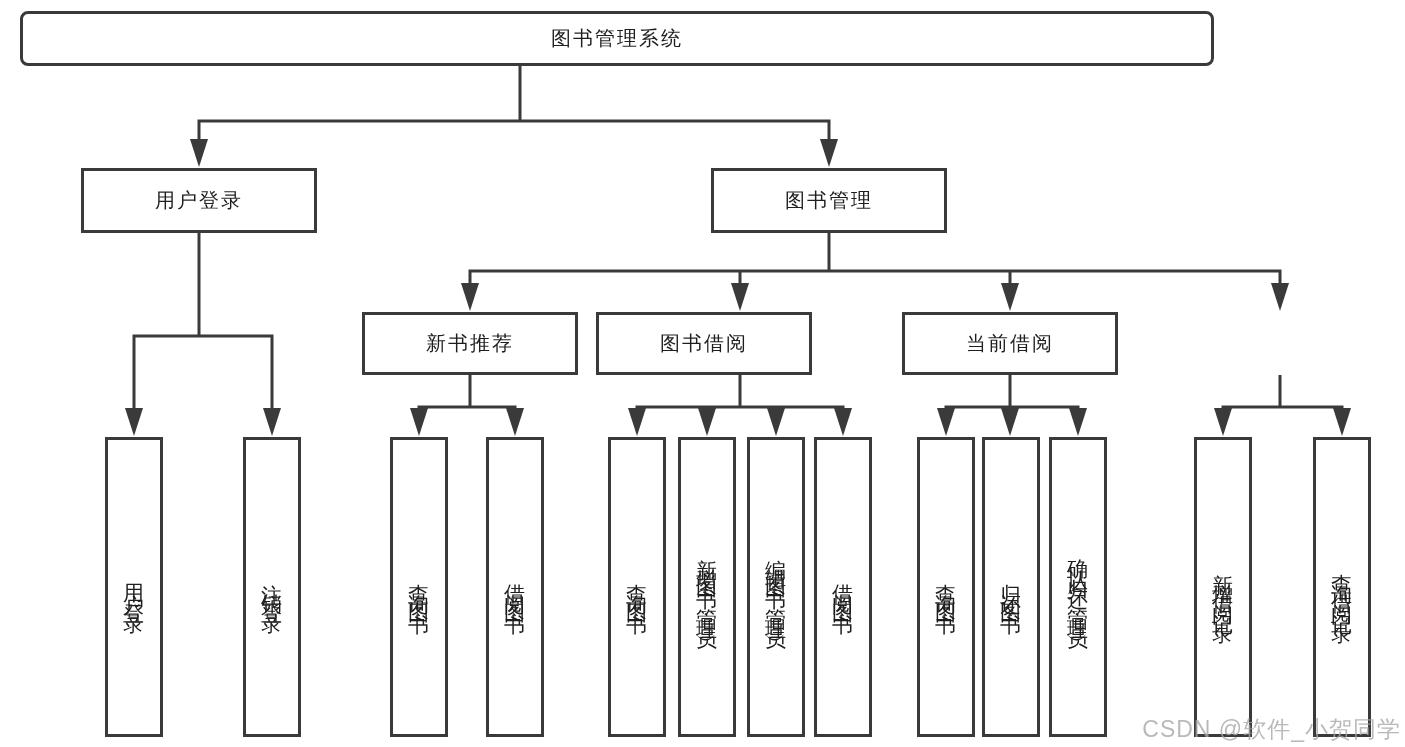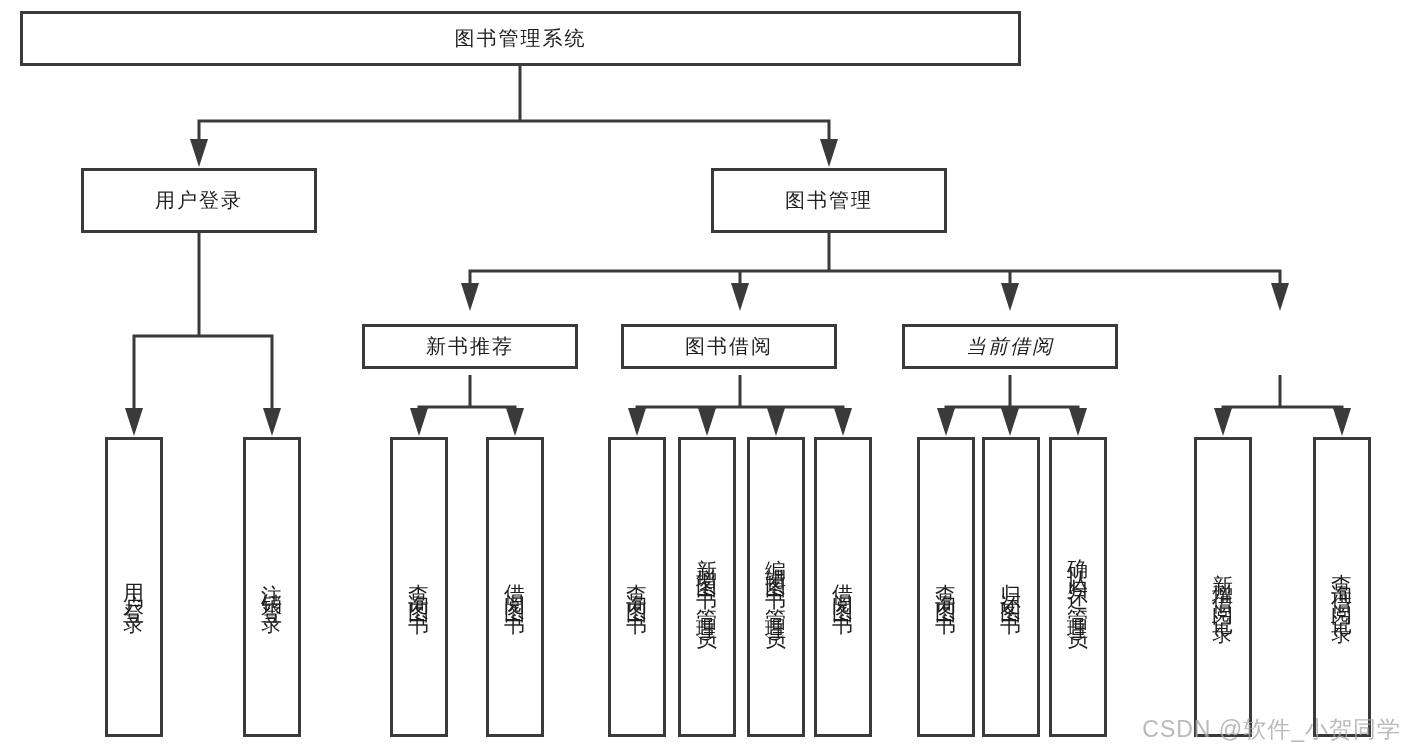--- a/index.html
+++ b/index.html
@@ -37,21 +37,21 @@
   }
   .leaf .v-label{
     writing-mode:vertical-rl;
     font-size:21px;
     letter-spacing:10px;
     line-height:1;
     white-space:nowrap;
   }
   .leaf{width:58px;height:300px;top:437px;}
   .lvl2{width:236px;height:65px;top:168px;}
-  .lvl3{width:216px;height:45px;top:312px;margin-top:12px;}
+  .lvl3{width:216px;height:63px;top:312px;}
   .watermark{
     position:absolute;
     right:4px;top:714px;
     font-size:23px;
     color:#a8a8a8;
     opacity:.8;
     letter-spacing:1px;
     z-index:2;
     white-space:nowrap;
   }
@@ -103,38 +103,38 @@
     <path class="a" d="M937,408 L955,408 L946,436 Z"></path>
     <path class="a" d="M1001,408 L1019,408 L1010,436 Z"></path>
     <path class="a" d="M1069,408 L1087,408 L1078,436 Z"></path>
 
     <path class="l" d="M1280,375 L1280,407"></path>
     <path class="l" d="M1223,410 L1223,407 L1342,407 L1342,410"></path>
     <path class="a" d="M1214,408 L1232,408 L1223,436 Z"></path>
     <path class="a" d="M1333,408 L1351,408 L1342,436 Z"></path>
   </svg>
 
-  <div class="node" style="left:20px;top:11px;width:1001px;height:55px;">
+  <div class="node" style="left:20px;top:11px;width:1194px;height:55px;border-radius:8px;">
     <span class="h-label">图书管理系统</span>
   </div>
 
   <div class="node lvl2" style="left:81px;">
     <span class="h-label">用户登录</span>
   </div>
   <div class="node lvl2" style="left:711px;text-align:right;">
     <span class="h-label">图书管理</span>
   </div>
 
   <div class="node lvl3" style="left:362px;">
     <span class="h-label">新书推荐</span>
   </div>
-  <div class="node lvl3" style="left:621px;">
+  <div class="node lvl3" style="left:596px;">
     <span class="h-label">图书借阅</span>
   </div>
-  <div class="node lvl3" style="left:902px;font-style:italic;">
+  <div class="node lvl3" style="left:902px;">
     <span class="h-label">当前借阅</span>
   </div>
 
   <div class="node leaf" style="left:105px;">
     <span class="v-label">用户登录</span>
   </div>
   <div class="node leaf" style="left:243px;">
     <span class="v-label">注销登录</span>
   </div>
 

